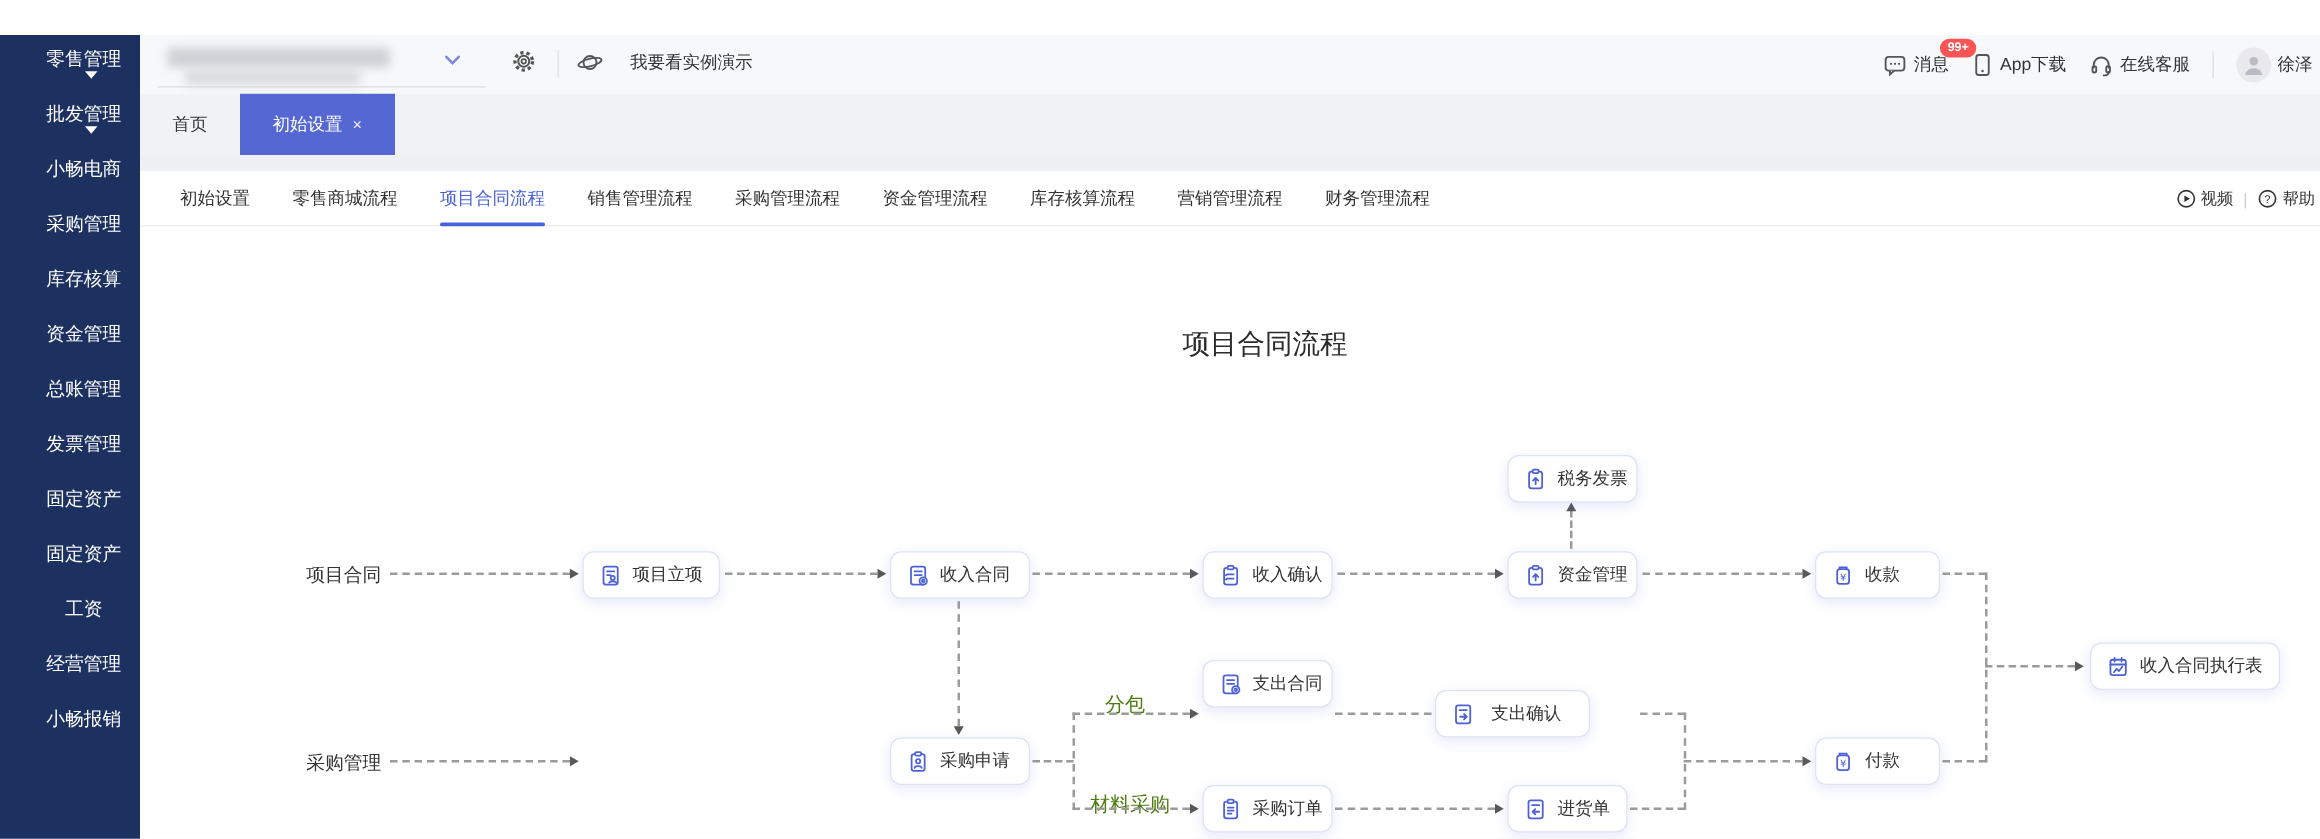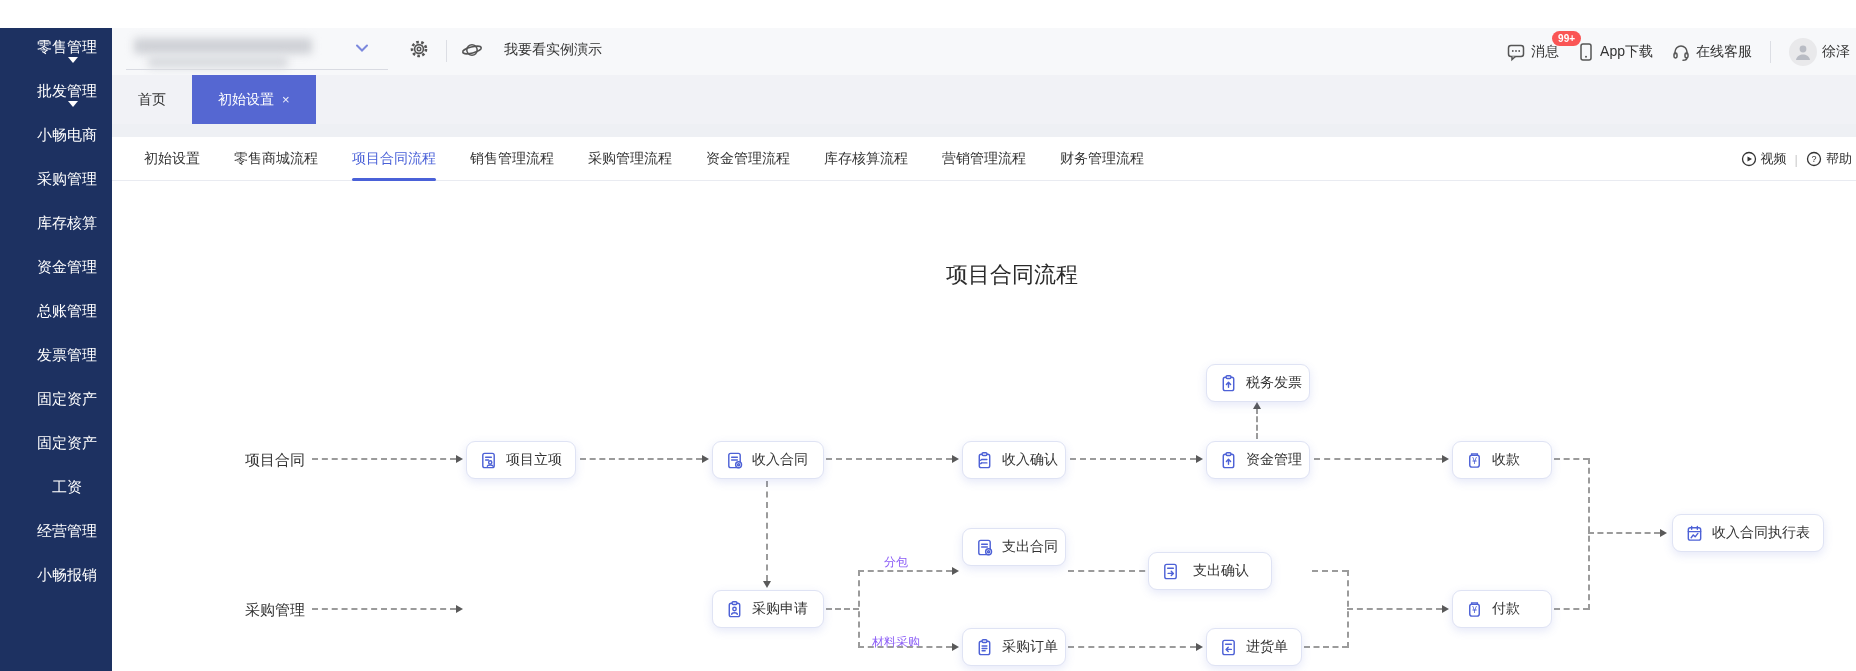--- a/index.html
+++ b/index.html
@@ -56,21 +56,21 @@
   .nav-item.active { color:#4a61d8; }
   .nav-item.active::after { content:""; position:absolute; left:0; right:0; bottom:0; height:3px; background:#4a61d8; border-radius:2px; }
   .subnav-right { position:absolute; right:4px; top:0; height:44px; display:flex; align-items:center; gap:8px; font-size:13px; color:#333; }
   .subnav-right .item { display:flex; align-items:center; gap:4px; cursor:pointer; white-space:nowrap; }
   .vr { color:#ccc; }
 
   
   .flow { position:absolute; left:-112px; top:-109px; width:1856px; height:671px; } 
   .flow-title { position:absolute; left:912px; top:232px; width:200px; text-align:center; font-size:22px; color:#2b2b2b; }
   .row-label { position:absolute; font-size:15px; font-weight:500; color:#333; }
-  .branch-label { position:absolute; font-size:12px; color:#8b5cf6; }
+  .branch-label { position:absolute; font-size:16px; color:#4d7c0f; }
   .node { position:absolute; height:38px; background:#fff; border:1px solid #dfe3f4; border-radius:9px;
     box-shadow:0 3px 10px rgba(93,110,214,.16); display:flex; align-items:center; gap:8px;
     padding:0 12px; font-size:14px; color:#333; cursor:pointer; white-space:nowrap; }
   .hl { position:absolute; border-top:2px dashed #9b9b9b; }
   .vl { position:absolute; border-left:2px dashed #9b9b9b; }
   .ar-r { position:absolute; width:0; height:0; border-top:4px solid transparent; border-bottom:4px solid transparent; border-left:7px solid #595959; }
   .ar-d { position:absolute; width:0; height:0; border-left:4px solid transparent; border-right:4px solid transparent; border-top:7px solid #595959; }
   .ar-u { position:absolute; width:0; height:0; border-left:4px solid transparent; border-right:4px solid transparent; border-bottom:7px solid #595959; }
   svg { display:block; }
 </style>

